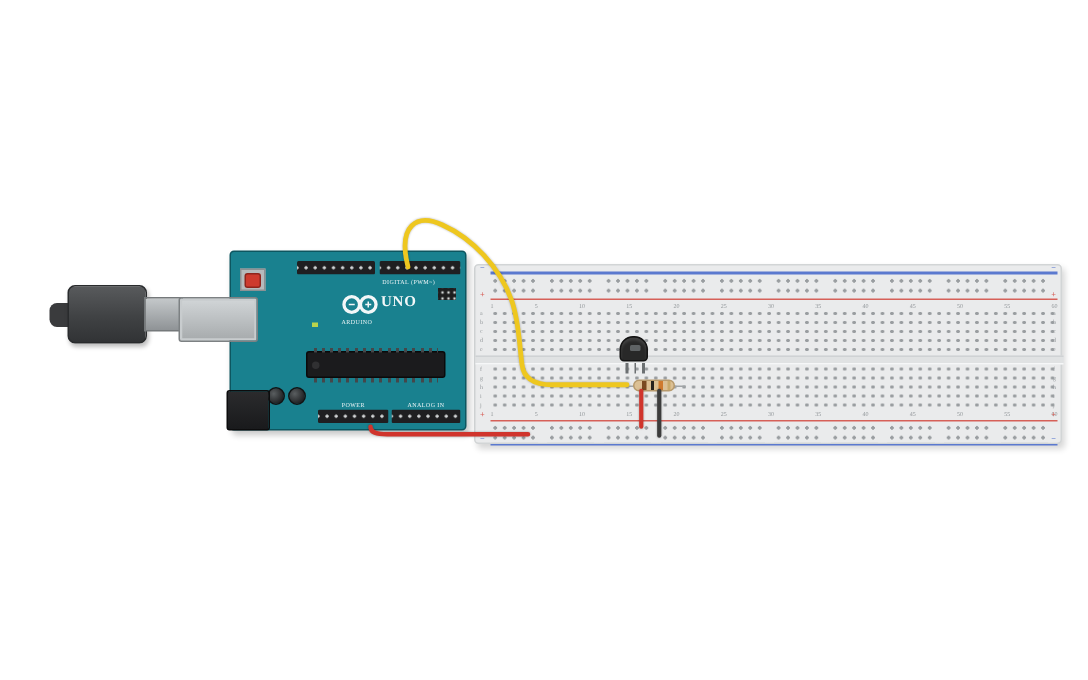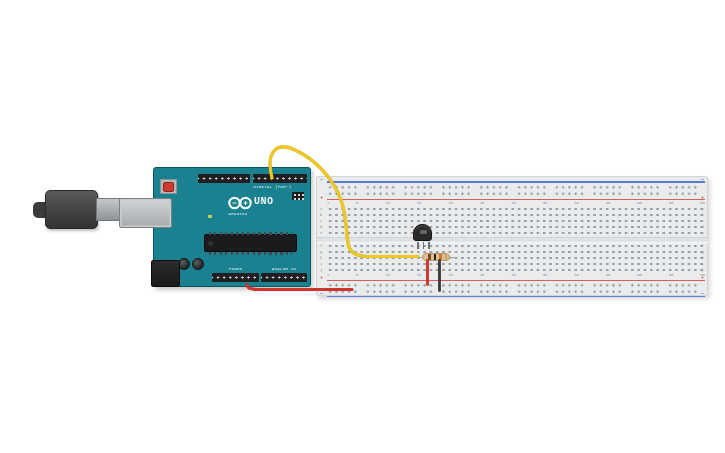--- a/index.html
+++ b/index.html
@@ -2,21 +2,21 @@
 <html><head>
 <meta charset="utf-8">
 <style>
   * { box-sizing: border-box; margin: 0; padding: 0; }
   html,body { background:#ffffff; }
   .canvas {
     position: relative;
     width: 725px; height: 453px;
     background: #ffffff;
     overflow: hidden;
-    font-family: Liberation Mono, monospace;
+    font-family: Liberation Serif, serif;
     padding-left: 24px;
   }
   .abs { position: absolute; }
 
   
   .cable-tip { left:33px; top:202px; width:15px; height:16px;
     background:#3a3b3d; border-radius:5px 2px 2px 5px; }
   .usb-plug { left:45px; top:190px; width:53px; height:39px;
     background:linear-gradient(180deg,#585a5c,#404244 55%,#313335);
     border:1px solid #292b2d; border-radius:5px;

